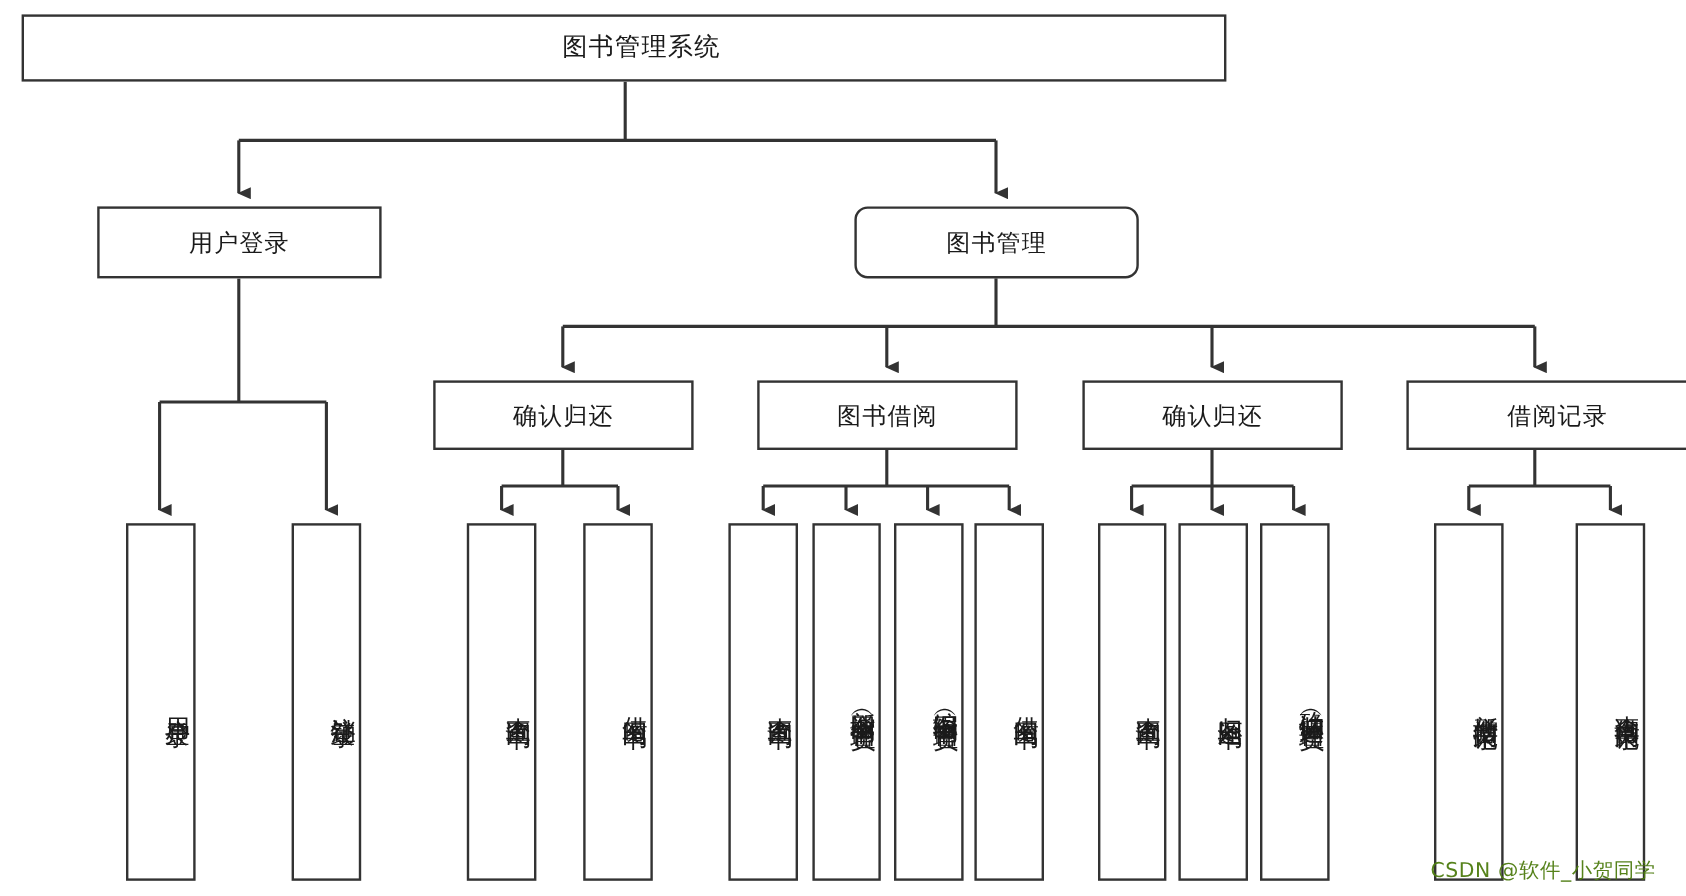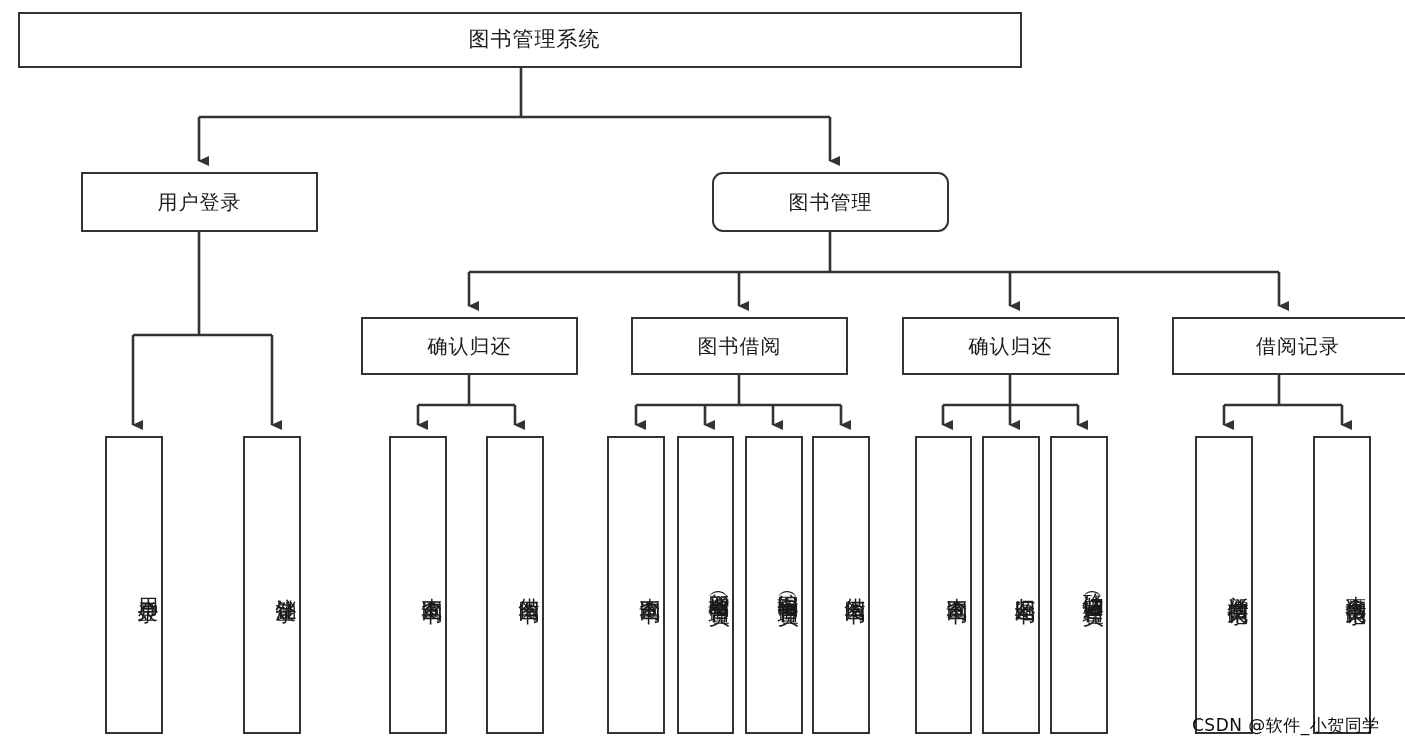--- a/index.html
+++ b/index.html
@@ -59,21 +59,21 @@
     overflow: hidden;
   }
   .node.v span {
     writing-mode: vertical-rl;
     text-orientation: upright;
     display: block;
   }
   .watermark {
     position: absolute;
     z-index: 5;
-    color: #000000;
+    color: #4d7c0f;
     font-size: 17px;
     letter-spacing: 0.5px;
     white-space: nowrap;
     opacity: 0.95;
   }
 </style>
 </head>
 <body>
 
 <div id="canvas">

